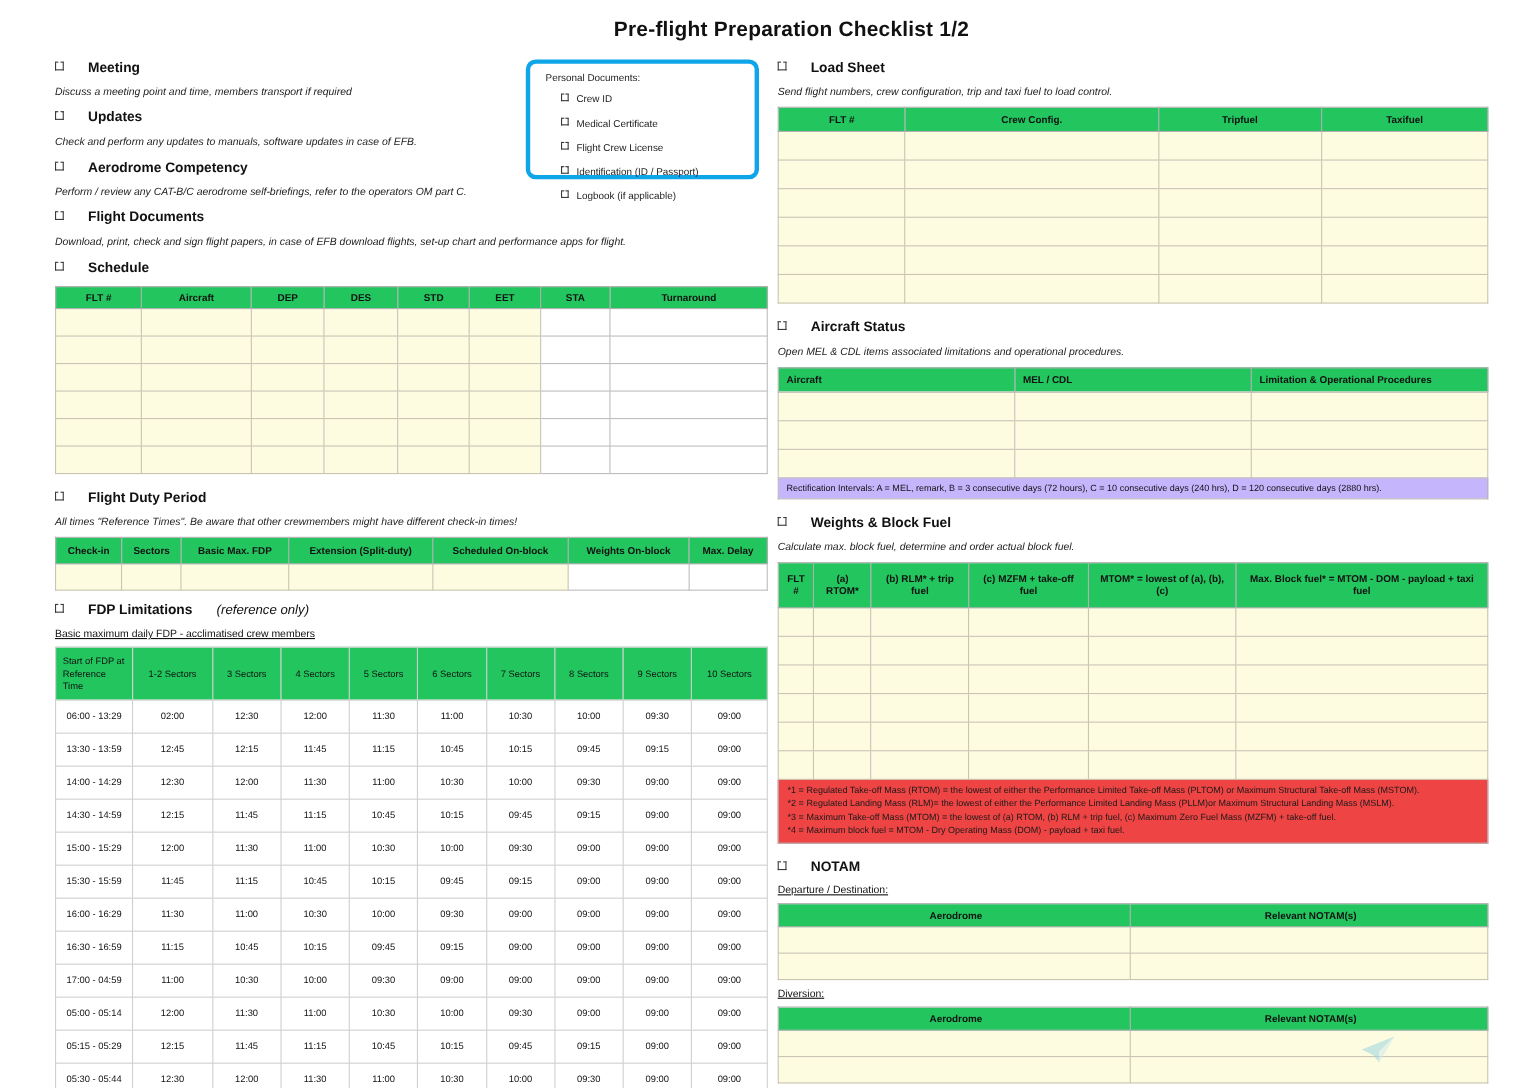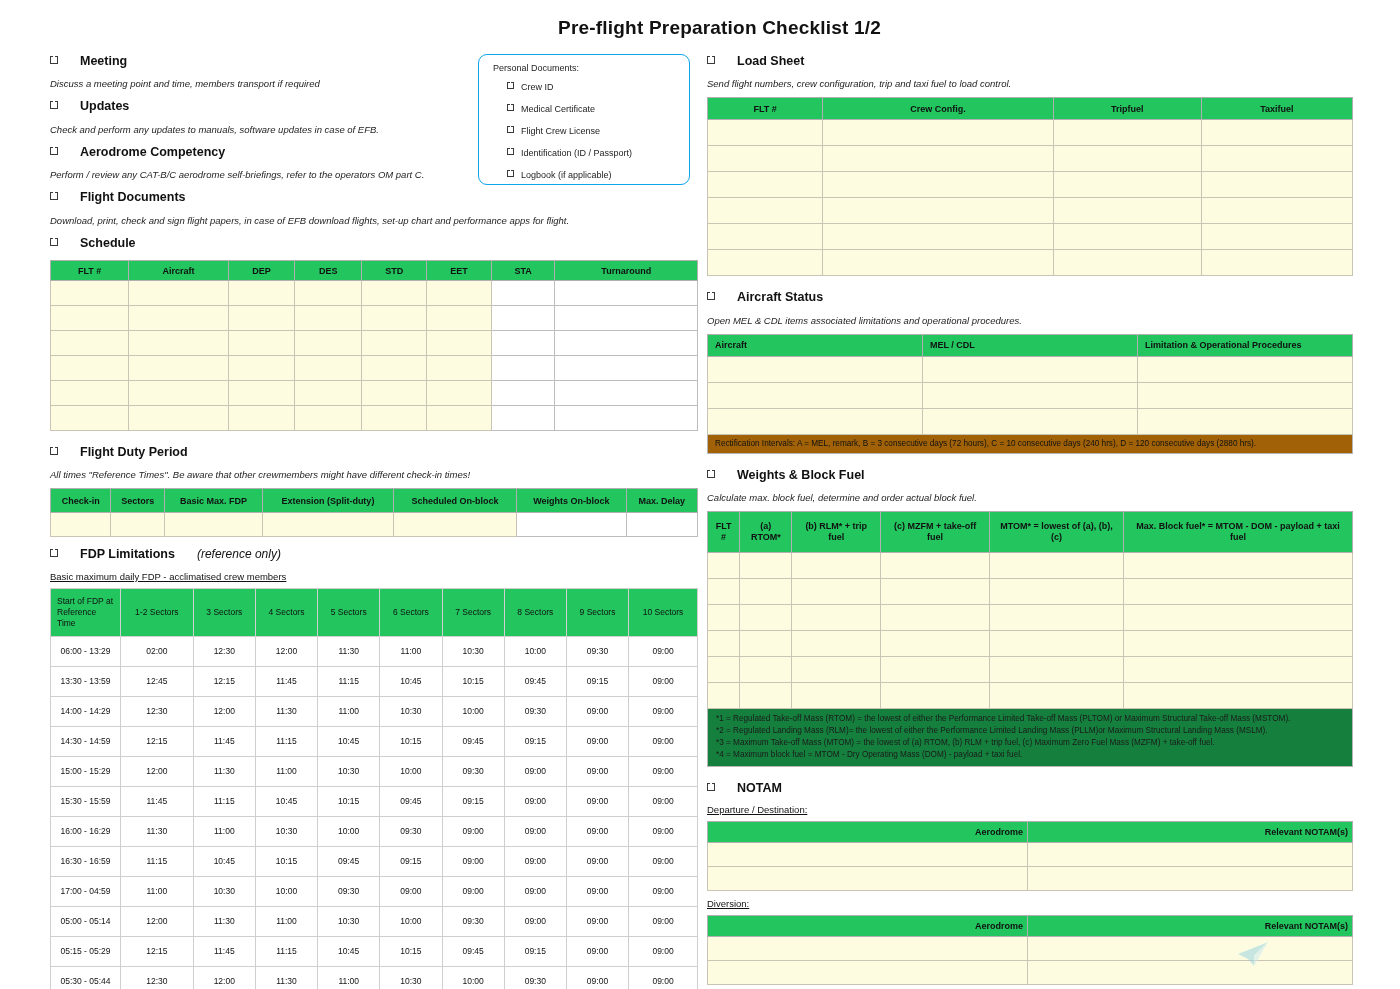--- a/index.html
+++ b/index.html
@@ -74,22 +74,22 @@
     color: #111;
     text-decoration: underline;
     margin: 7px 0 6px 0;
     display: inline-block;
   }
 
   
   .pd-card {
     position: absolute;
     left: 478px; top: 54px;
-    width: 212px; height: 131px;
-    border: 1px solid #0ea5e9;
+    width: 212px; height: 109px;
+    border: 4px solid #0ea5e9;
     border-radius: 9px;
     background: #fff;
     padding: 8px 0 0 14px;
   }
   .pd-title { font-size: 9px; color: #1d1d1d; margin-bottom: 9px; }
   .pd-item {
     font-size: 9px; color: #1d1d1d;
     display: flex; align-items: baseline; gap: 7px;
     margin: 0 0 12px 14px;
   }
@@ -115,44 +115,44 @@
 
   .t-schedule td { height: 25px; }
   .t-loadsheet th { height: 22px; }
   .t-loadsheet td { height: 26px; }
   .t-acstatus th { text-align: left; padding-left: 7px; height: 22px; }
   .t-acstatus td { height: 26px; }
   .t-fdp th { height: 24px; }
   .t-fdp td { height: 24px; }
   .t-weights th { height: 41px; vertical-align: middle; line-height: 1.25; }
   .t-weights td { height: 26px; }
-  .t-notam th { text-align: right; padding-left: 7px; height: 21px; }
+  .t-notam th { text-align: center; padding-left: 7px; height: 21px; }
   .t-notam td { height: 24px; }
 
   .t-fdplim th, .t-fdplim td {
     height: 30px; text-align: center;
     border-color: #cfcfcf;
     font-size: 8.5px;
   }
   .t-fdplim th { vertical-align: middle; font-weight: normal; line-height: 1.3; }
   .t-fdplim th.left-h { text-align: left; padding-left: 6px; }
   .t-fdplim tr.head th { height: 48px; }
 
   .note-row td {
-    background: #a16207;
+    background: #c4b5fd;
     font-size: 8.2px;
     height: 19px;
     padding-left: 7px;
     text-align: left;
     border-color: #b5b5b5;
   }
   .foot-note {
     border: 1px solid #b5b5b5;
     border-top: none;
-    background: #15803d;
+    background: #ef4444;
     padding: 4px 8px 5px 8px;
   }
   .foot-note div { font-size: 8.2px; line-height: 1.45; color: #1a1a1a; }
 
   .spacer-8  { height: 8px; }
   .spacer-12 { height: 12px; }
 
   
   .watermark {
     position: absolute; left: 1232px; top: 936px;

